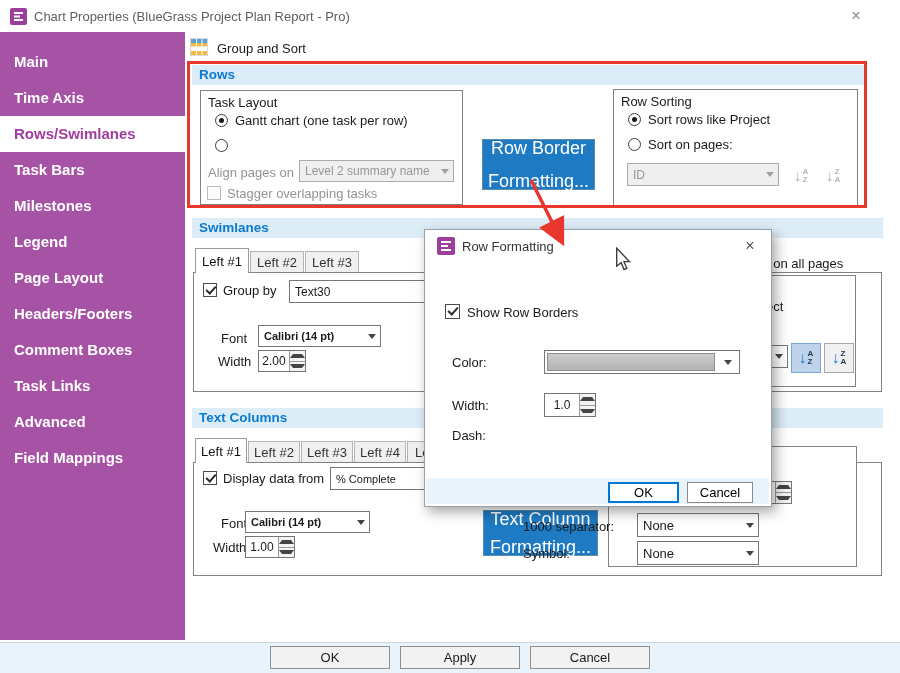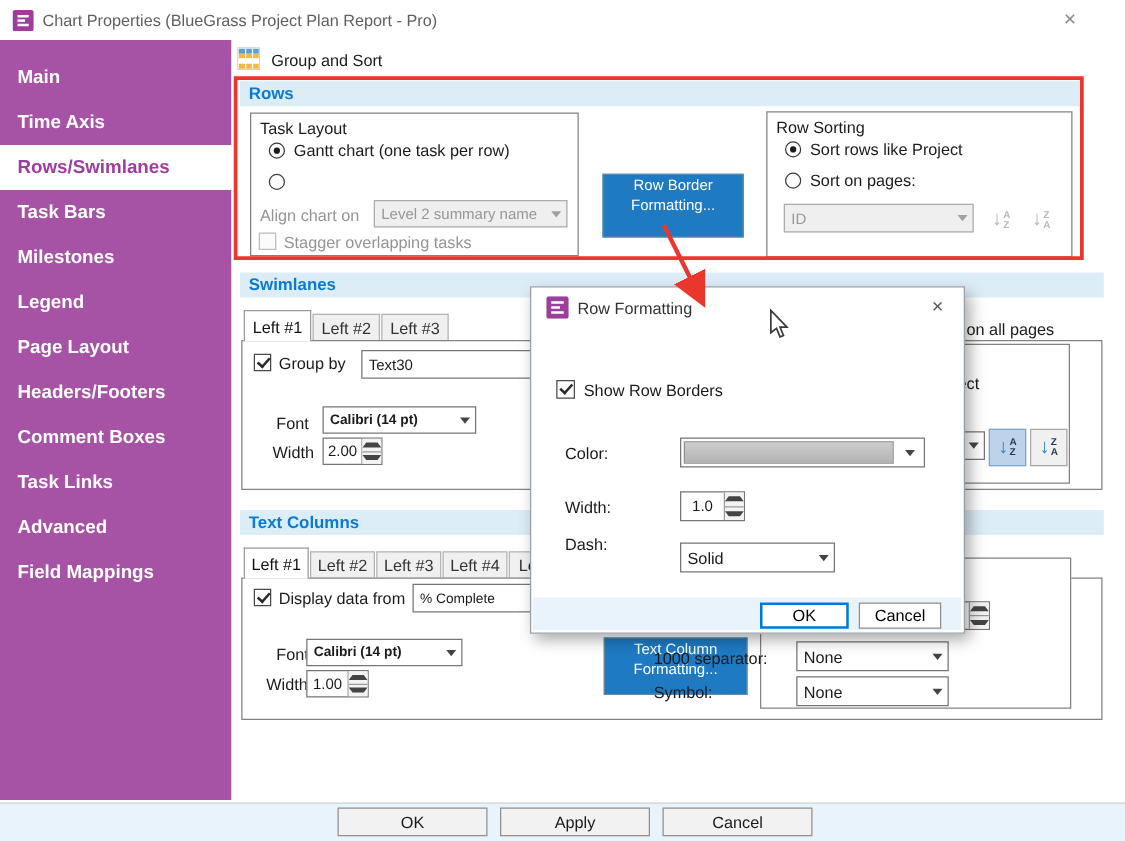--- a/index.html
+++ b/index.html
@@ -35,22 +35,22 @@
   .dd.dis .txt{color:#979797;}
   .tri{width:0;height:0;border-left:4px solid transparent;border-right:4px solid transparent;border-top:5px solid #444;}
   .tri.gray{border-top-color:#a0a0a0;}
   .tri-up{width:0;height:0;border-left:3px solid transparent;border-right:3px solid transparent;border-bottom:4px solid #444;}
   .tri-dn{width:0;height:0;border-left:3px solid transparent;border-right:3px solid transparent;border-top:4px solid #444;}
   .spin{border:1px solid #767676;background:#fff;box-sizing:border-box;display:flex;}
   .spin .val{flex:1;font-size:12px;color:#1a1a1a;display:flex;align-items:center;justify-content:center;}
   .spin .btns{width:15px;display:flex;flex-direction:column;border-left:1px solid #9a9a9a;}
   .spin .btns div{flex:1;display:flex;align-items:center;justify-content:center;background:#f3f3f3;}
   .spin .btns div+div{border-top:1px solid #9a9a9a;}
-  .bluebtn{background:#1e7ac2;border:1px solid #5d89a8;color:#fff;font-size:12px;text-align:center;
-           display:flex;flex-direction:column;align-items:center;justify-content:flex-start;line-height:16px;cursor:default;box-sizing:border-box;}
+  .bluebtn{background:#1e7ac2;border:1px solid #5d89a8;color:#fff;font-size:18px;text-align:center;
+           display:flex;flex-direction:column;align-items:center;justify-content:space-between;line-height:16px;cursor:default;box-sizing:border-box;}
   .tab{position:absolute;box-sizing:border-box;border:1px solid #9a9a9a;font-size:13px;text-align:center;cursor:default;}
   .tab.active{background:#fff;border-bottom:none;z-index:3;line-height:25px;color:#111;}
   .tab.idle{background:#f0f0f0;border-color:#b4b4b4;line-height:21px;color:#333;}
   .sortbtn{position:absolute;display:flex;align-items:center;justify-content:center;gap:1px;box-sizing:border-box;}
   .sortbtn .sarr{font-size:16px;font-weight:800;line-height:16px;}
   .sortbtn .col{display:flex;flex-direction:column;font-size:8px;font-weight:800;line-height:8px;}
   .sortbtn.dis{color:#b8b8b8;}
   .sortbtn.dis .sarr{color:#b4b4b4;}
   .sortbtn.on{background:#bed3e9;border:1px solid #7da7cf;}
   .sortbtn.en{background:#f0f0f0;border:1px solid #a8a8a8;}
@@ -118,21 +118,21 @@
 
   <div class="abs band" style="left:192px;top:65px;width:673px">
     <div class="band-label">Rows</div>
   </div>
 
   <div class="abs gbox" style="left:200px;top:90px;width:263px;height:115px"></div>
   <div class="abs gbox-label" style="left:208px;top:95px">Task Layout</div>
   <div class="abs radio on" style="left:215px;top:114px"></div>
   <div class="abs lbl" style="left:235px;top:113px">Gantt chart (one task per row)</div>
   <div class="abs radio" style="left:215px;top:139px"></div>
-  <div class="abs lbl dis" style="left:208px;top:165px">Align chart on</div>
+  <div class="abs lbl dis" style="left:208px;top:165px">Align pages on</div>
   <div class="abs dd dis" style="left:299px;top:160px;width:155px;height:22px">
     <div class="txt">Level 2 summary name</div>
     <div class="arr">
         <div class="tri gray"></div>
       </div>
   </div>
   <div class="abs chk dis" style="left:207px;top:186px"></div>
   <div class="abs lbl dis" style="left:227px;top:186px">Stagger overlapping tasks</div>
 
   <div class="abs bluebtn" style="left:482px;top:139px;width:113px;height:51px">
@@ -327,26 +327,20 @@
           <div>
             <div class="tri-up"></div>
           </div>
           <div>
             <div class="tri-dn"></div>
           </div>
         </div>
     </div>
 
     <div class="abs lbl" style="left:27px;top:198px">Dash:</div>
-    <div class="abs dd" style="left:119px;top:204px;width:124px;height:24px">
-      <div class="txt" style="font-size:13px">Solid</div>
-      <div class="arr">
-          <div class="tri"></div>
-        </div>
-    </div>
 
     <div class="abs dlg-footer"></div>
     <div class="abs ok-btn">OK</div>
     <div class="abs cancel-btn">Cancel</div>
   </div>
 
   <div class="abs red-box"></div>
   <svg class="abs anno" style="left:515px;top:170px" width="80" height="85">
     <defs>
       <marker id="ah" markerWidth="9" markerHeight="9" refX="6" refY="4" orient="auto">

